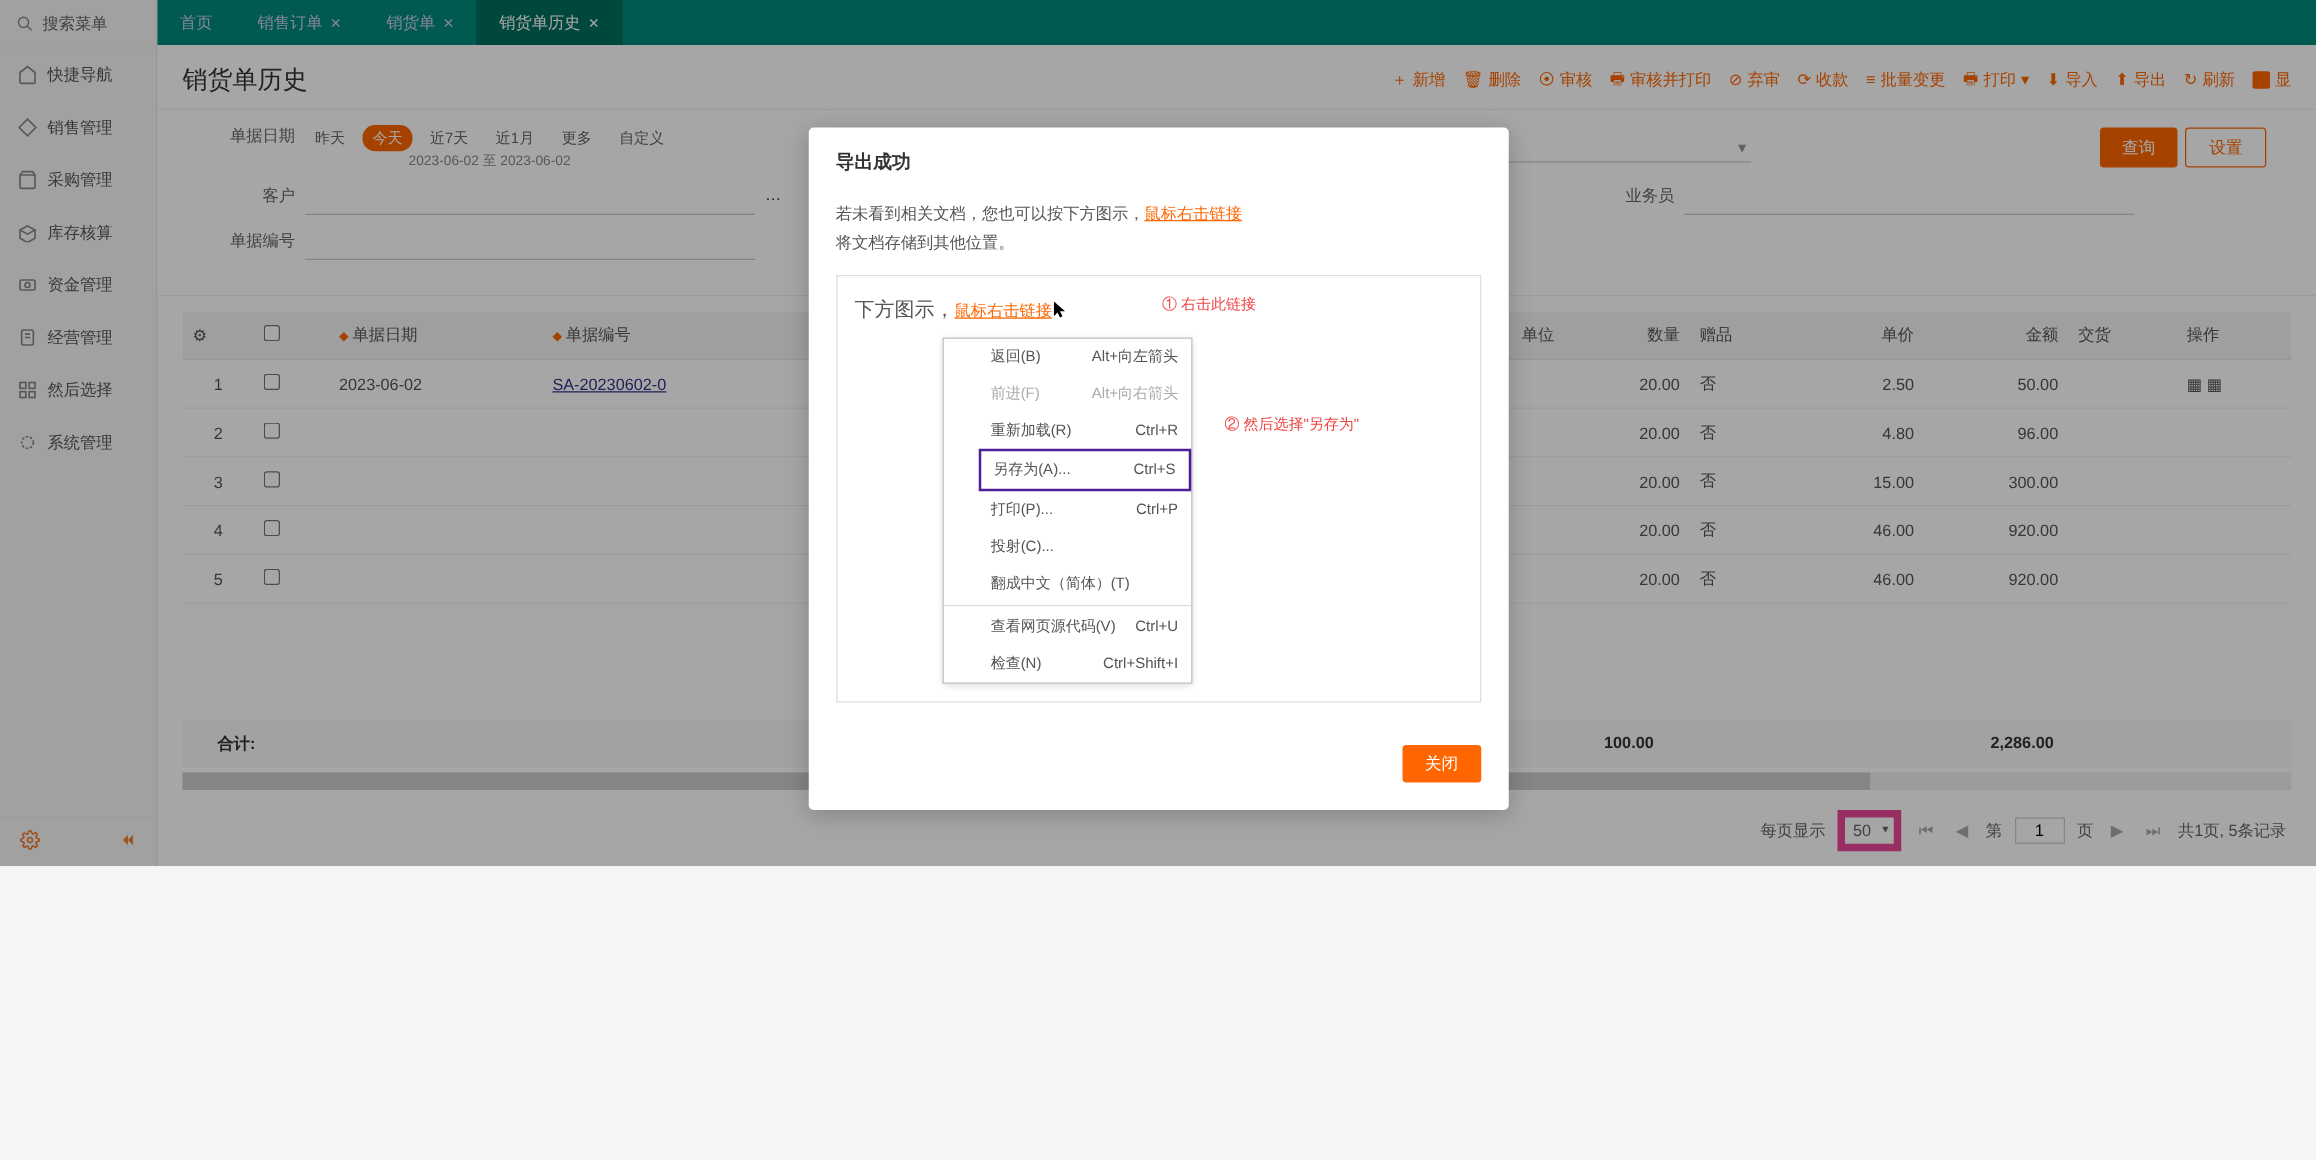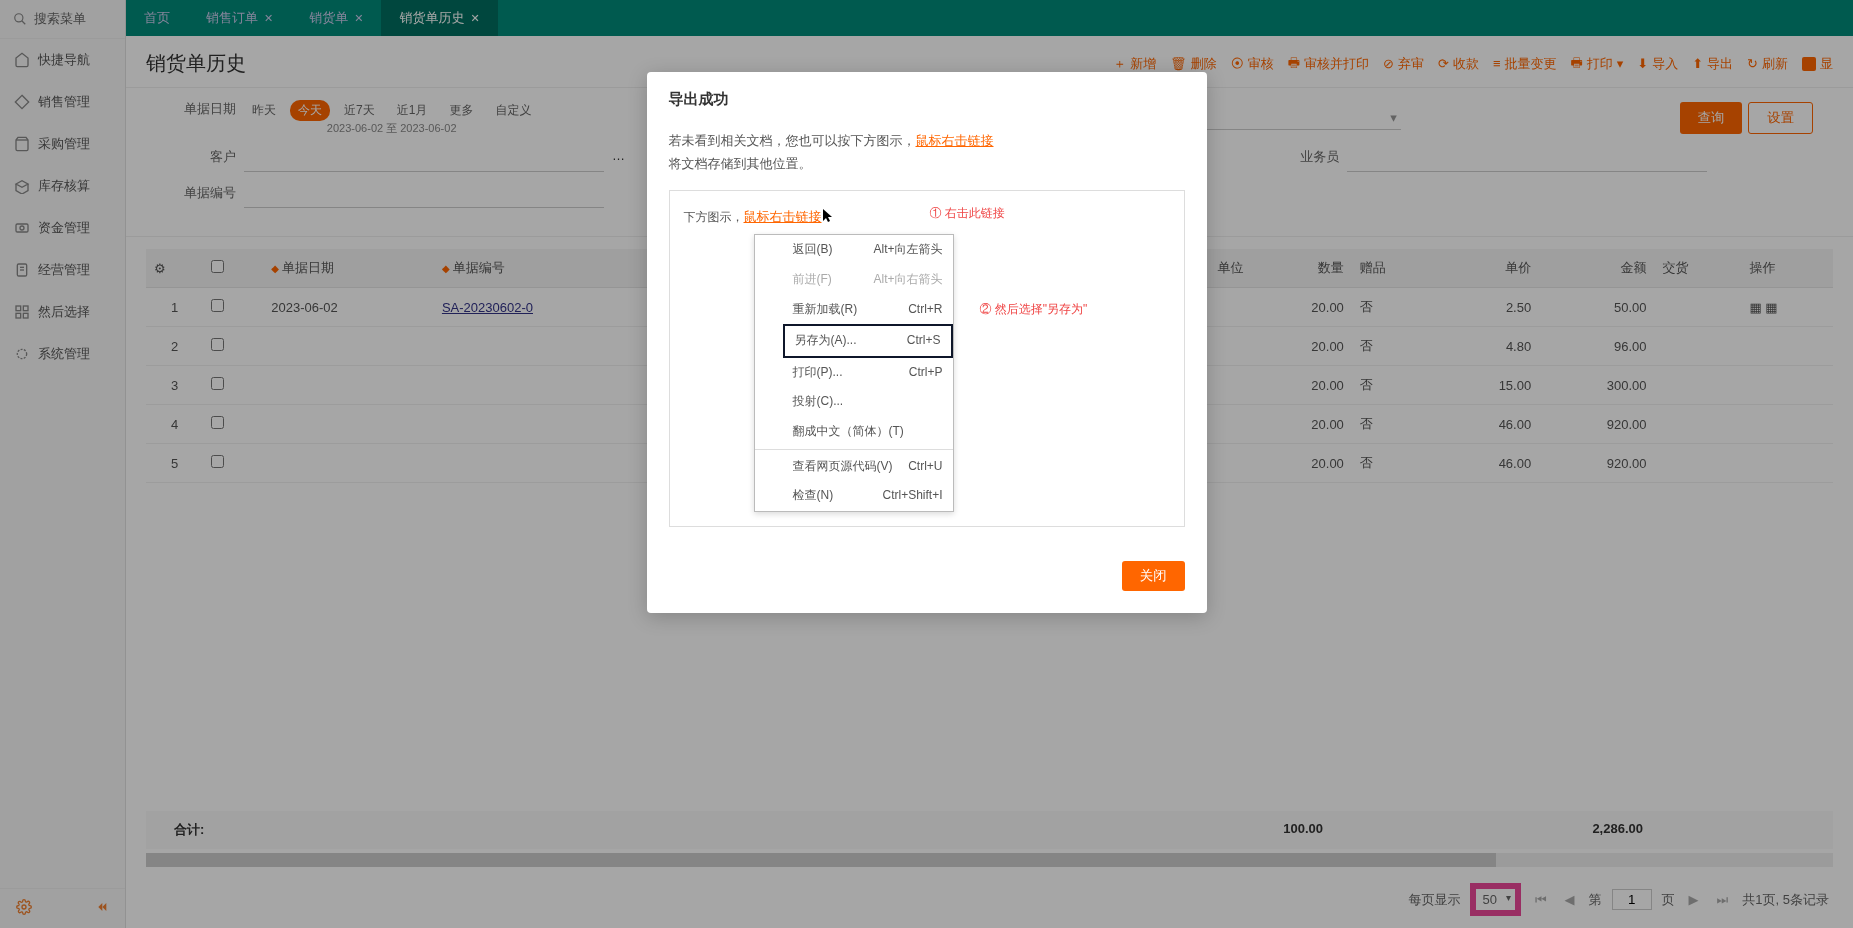--- a/index.html
+++ b/index.html
@@ -1,17 +1,17 @@
 <!DOCTYPE html>
 <html><head>
 <meta charset="utf-8">
 <style>
 * { box-sizing: border-box; margin: 0; padding: 0; }
 body { font-family: "Microsoft YaHei", Arial, sans-serif; font-size: 13px; color: #333; background: #f5f5f5; overflow: hidden; }
-.app { display: flex; width: 1853px; height: 928px; position: relative; }
+.app { display: flex; width: 1853px; height: 693px; position: relative; }
 .sidebar { width: 126px; background: #f8f8f8; border-right: 1px solid #e0e0e0; display: flex; flex-direction: column; }
 .search-menu { padding: 10px 12px; display: flex; align-items: center; gap: 6px; color: #666; border-bottom: 1px solid #eee; }
 .nav-item { padding: 12px 14px; display: flex; align-items: center; gap: 8px; color: #555; cursor: pointer; }
 .nav-icon { width: 16px; height: 16px; display: inline-flex; align-items: center; justify-content: center; }
 .sidebar-footer { margin-top: auto; display: flex; justify-content: space-between; padding: 10px 16px; border-top: 1px solid #eee; color: #f08030; }
 .main { flex: 1; display: flex; flex-direction: column; background: #fff; }
 .topbar { height: 36px; background: #008b7a; display: flex; align-items: center; }
 .tab { padding: 0 18px; height: 36px; display: flex; align-items: center; color: #cce; cursor: pointer; gap: 6px; font-size: 13px; }
 .tab.active { background: #006e60; color: #fff; }
 .tab-close { font-size: 11px; }
@@ -39,32 +39,32 @@
 th { background: #f5f5f5; padding: 10px 8px; text-align: left; color: #555; font-weight: normal; border-bottom: 1px solid #e5e5e5; white-space: nowrap; }
 th.right, td.right { text-align: right; }
 td { padding: 10px 8px; border-bottom: 1px solid #f0f0f0; color: #555; white-space: nowrap; }
 td.link { color: #338; text-decoration: underline; cursor: pointer; }
 .sort-icon { color: #f60; margin-right: 3px; font-size: 10px; }
 .totals { margin: 0 20px; padding: 10px; background: #f9f9f9; display: flex; gap: 40px; }
 .totals .label { font-weight: bold; margin-left: 18px; }
 .pagination { display: flex; justify-content: flex-end; align-items: center; gap: 10px; padding: 12px 24px; color: #666; font-size: 13px; }
 .page-input { width: 40px; text-align: center; border: 1px solid #ccc; padding: 2px; }
 .page-btn { cursor: pointer; color: #aaa; padding: 0 4px; }
-.overlay { position: absolute; inset: 0; background: rgba(0,0,0,0.35); display: flex; align-items: flex-start; justify-content: center; padding-top: 72px; }
+.overlay { position: absolute; inset: 0; background: rgba(0,0,0,0.35); display: flex; align-items: flex-start; justify-content: center; padding-top: 102px; }
 .modal { width: 560px; background: #fff; border-radius: 4px; box-shadow: 0 4px 20px rgba(0,0,0,0.2); }
 .modal-header { padding: 18px 22px 8px 22px; font-size: 15px; font-weight: bold; color: #333; }
 .modal-body { padding: 12px 22px 20px 22px; font-size: 13px; color: #555; line-height: 1.8; }
 .modal-body a { color: #f60; text-decoration: underline; }
 .guide-box { border: 1px solid #ddd; margin-top: 14px; padding: 14px; position: relative; }
-.guide-text { font-size: 12px; }
+.guide-text { font-size: 16px; }
 .guide-link { color: #f60; text-decoration: underline; }
 .context-menu { border: 1px solid #bbb; width: 200px; margin-top: 6px; margin-left: 70px; font-size: 12px; background: #fff; box-shadow: 0 2px 6px rgba(0,0,0,0.15); }
 .context-menu .mi { display: flex; justify-content: space-between; padding: 4px 10px; margin-left: 28px; }
 .context-menu .mi.disabled { color: #aaa; }
-.context-menu .mi.highlight { border: 2px solid #0f172a; }
+.context-menu .mi.highlight { border: 2px solid #4c1d95; }
 .context-menu hr { border: none; border-top: 1px solid #ddd; margin: 2px 0; }
 .anno { color: #ef4444; font-size: 12px; }
 .anno1 { position: absolute; top: 12px; left: 260px; }
 .anno2 { position: absolute; top: 108px; left: 310px; }
 .modal-footer { padding: 14px 22px 22px 22px; text-align: right; }
 .select-box { border: 6px solid #ec4899; padding: 3px 18px 3px 6px; position: relative; }
 .select-box::after { content: "▾"; position: absolute; right: 4px; color: #666; font-size: 10px; }
 .filter-group { display: flex; align-items: flex-start; gap: 8px; }
 .filter-group.wide { flex: 1; }
 .right-actions { display: flex; gap: 6px; margin-left: auto; }

